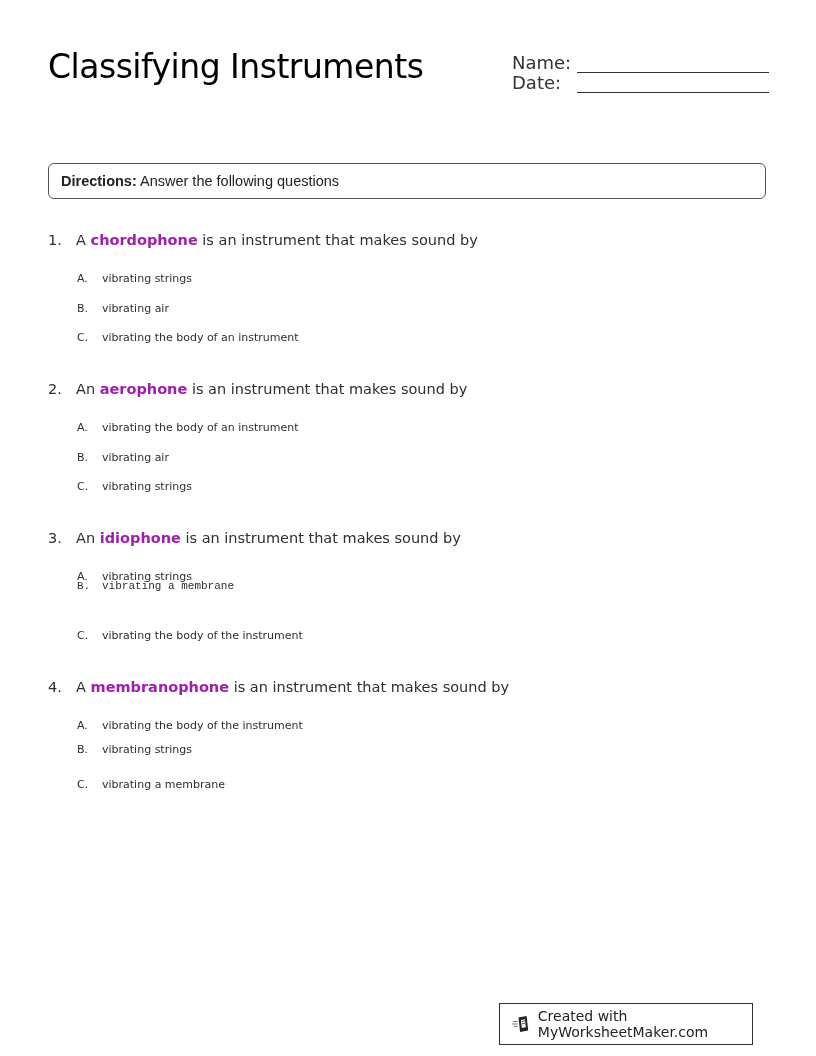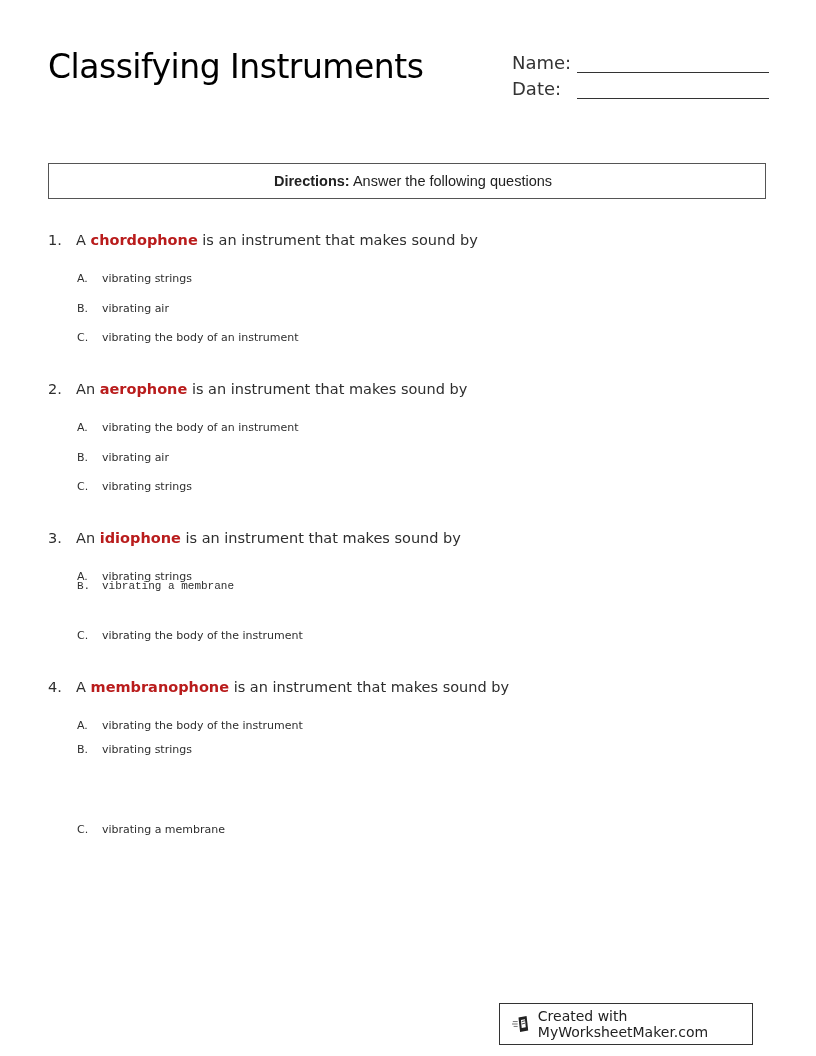--- a/index.html
+++ b/index.html
@@ -10,32 +10,32 @@
     }
     .title {
       position: absolute; left: 48px; top: 47px;
       font-size: 33px; font-weight: normal; color: #000000;
       letter-spacing: -0.5px; margin: 0;
     }
     .field { position: absolute; display: flex; align-items: flex-end; }
     .field .lbl { font-size: 18px; color: #333; width: 58px; text-align: left; }
     .field .line { width: 192px; border-bottom: 1.5px solid #333; height: 20px; margin-left: 7px; }
     .f-name { left: 512px; top: 52px; }
-    .f-date { left: 512px; top: 78px; }
+    .f-date { left: 512px; top: 72px; }
     .directions {
       position: absolute; left: 48px; top: 163px; width: 718px; height: 36px;
-      border: 1.5px solid #555; border-radius: 0; box-sizing: border-box;
+      border: 1.5px solid #555; border-radius: 6px; box-sizing: border-box;
       font-family: "Liberation Sans", sans-serif;
-      font-size: 14.5px; line-height: 34px; padding-left: 12px; color: #222; text-align: center;
+      font-size: 14.5px; line-height: 34px; padding-left: 12px; color: #222;
     }
     .directions b { font-weight: bold; }
     .q { position: absolute; left: 48px; font-size: 14.5px; color: #2e2e2e; }
     .q .num { position: absolute; left: 0; width: 20px; }
     .q .stem { position: absolute; left: 28px; white-space: nowrap; }
-    .q .stem b { font-weight: bold; color: #b91c1c; }
+    .q .stem b { font-weight: bold; color: #a21caf; }
     .opt { position: absolute; left: 77px; font-size: 11px; color: #2e2e2e; white-space: nowrap; }
     .opt .letter { display: inline-block; width: 25px; }
     .footer {
       position: absolute; left: 499px; top: 1003px; width: 254px; height: 42px;
       border: 1.5px solid #333; box-sizing: border-box;
       display: flex; align-items: center; padding-left: 12px;
       font-size: 14px; color: #222;
     }
     .footer svg { margin-right: 8px; }
   </style>
@@ -81,21 +81,21 @@
 <div class="opt" style="top:570px;"><span class="letter">A.</span><span>vibrating strings</span></div>
 <div class="opt" style="top:580px;font-family:Liberation Mono, monospace;"><span class="letter">B.</span><span>vibrating a membrane</span></div>
 <div class="opt" style="top:629px;"><span class="letter">C.</span><span>vibrating the body of the instrument</span></div>
 
 <div class="q" style="top:679px;">
   <span class="num">4.</span>
   <span class="stem"><span>A</span> <b>membranophone</b> <span>is an instrument that makes sound by</span></span>
 </div>
 <div class="opt" style="top:719px;"><span class="letter">A.</span><span>vibrating the body of the instrument</span></div>
 <div class="opt" style="top:743px;"><span class="letter">B.</span><span>vibrating strings</span></div>
-<div class="opt" style="top:778px;margin-top:45px;"><span class="letter">C.</span><span>vibrating a membrane</span></div>
+<div class="opt" style="top:778px;"><span class="letter">C.</span><span>vibrating a membrane</span></div>
 
 <div class="footer">
   <svg width="22" height="22" viewBox="0 0 22 22">
     <line x1="1" y1="8" x2="7" y2="8" stroke="#555" stroke-width="1"></line>
     <line x1="0" y1="11" x2="7" y2="11" stroke="#555" stroke-width="1"></line>
     <line x1="2" y1="14" x2="7" y2="14" stroke="#555" stroke-width="1"></line>
     <polygon points="8,3 18,1 20,19 10,21" fill="#222"></polygon>
     <polygon points="11,6 16,5 17,15 12,16" fill="#fff"></polygon>
     <line x1="12" y1="8" x2="16" y2="7" stroke="#222" stroke-width="1"></line>
     <line x1="12" y1="11" x2="16" y2="10" stroke="#222" stroke-width="1"></line>

